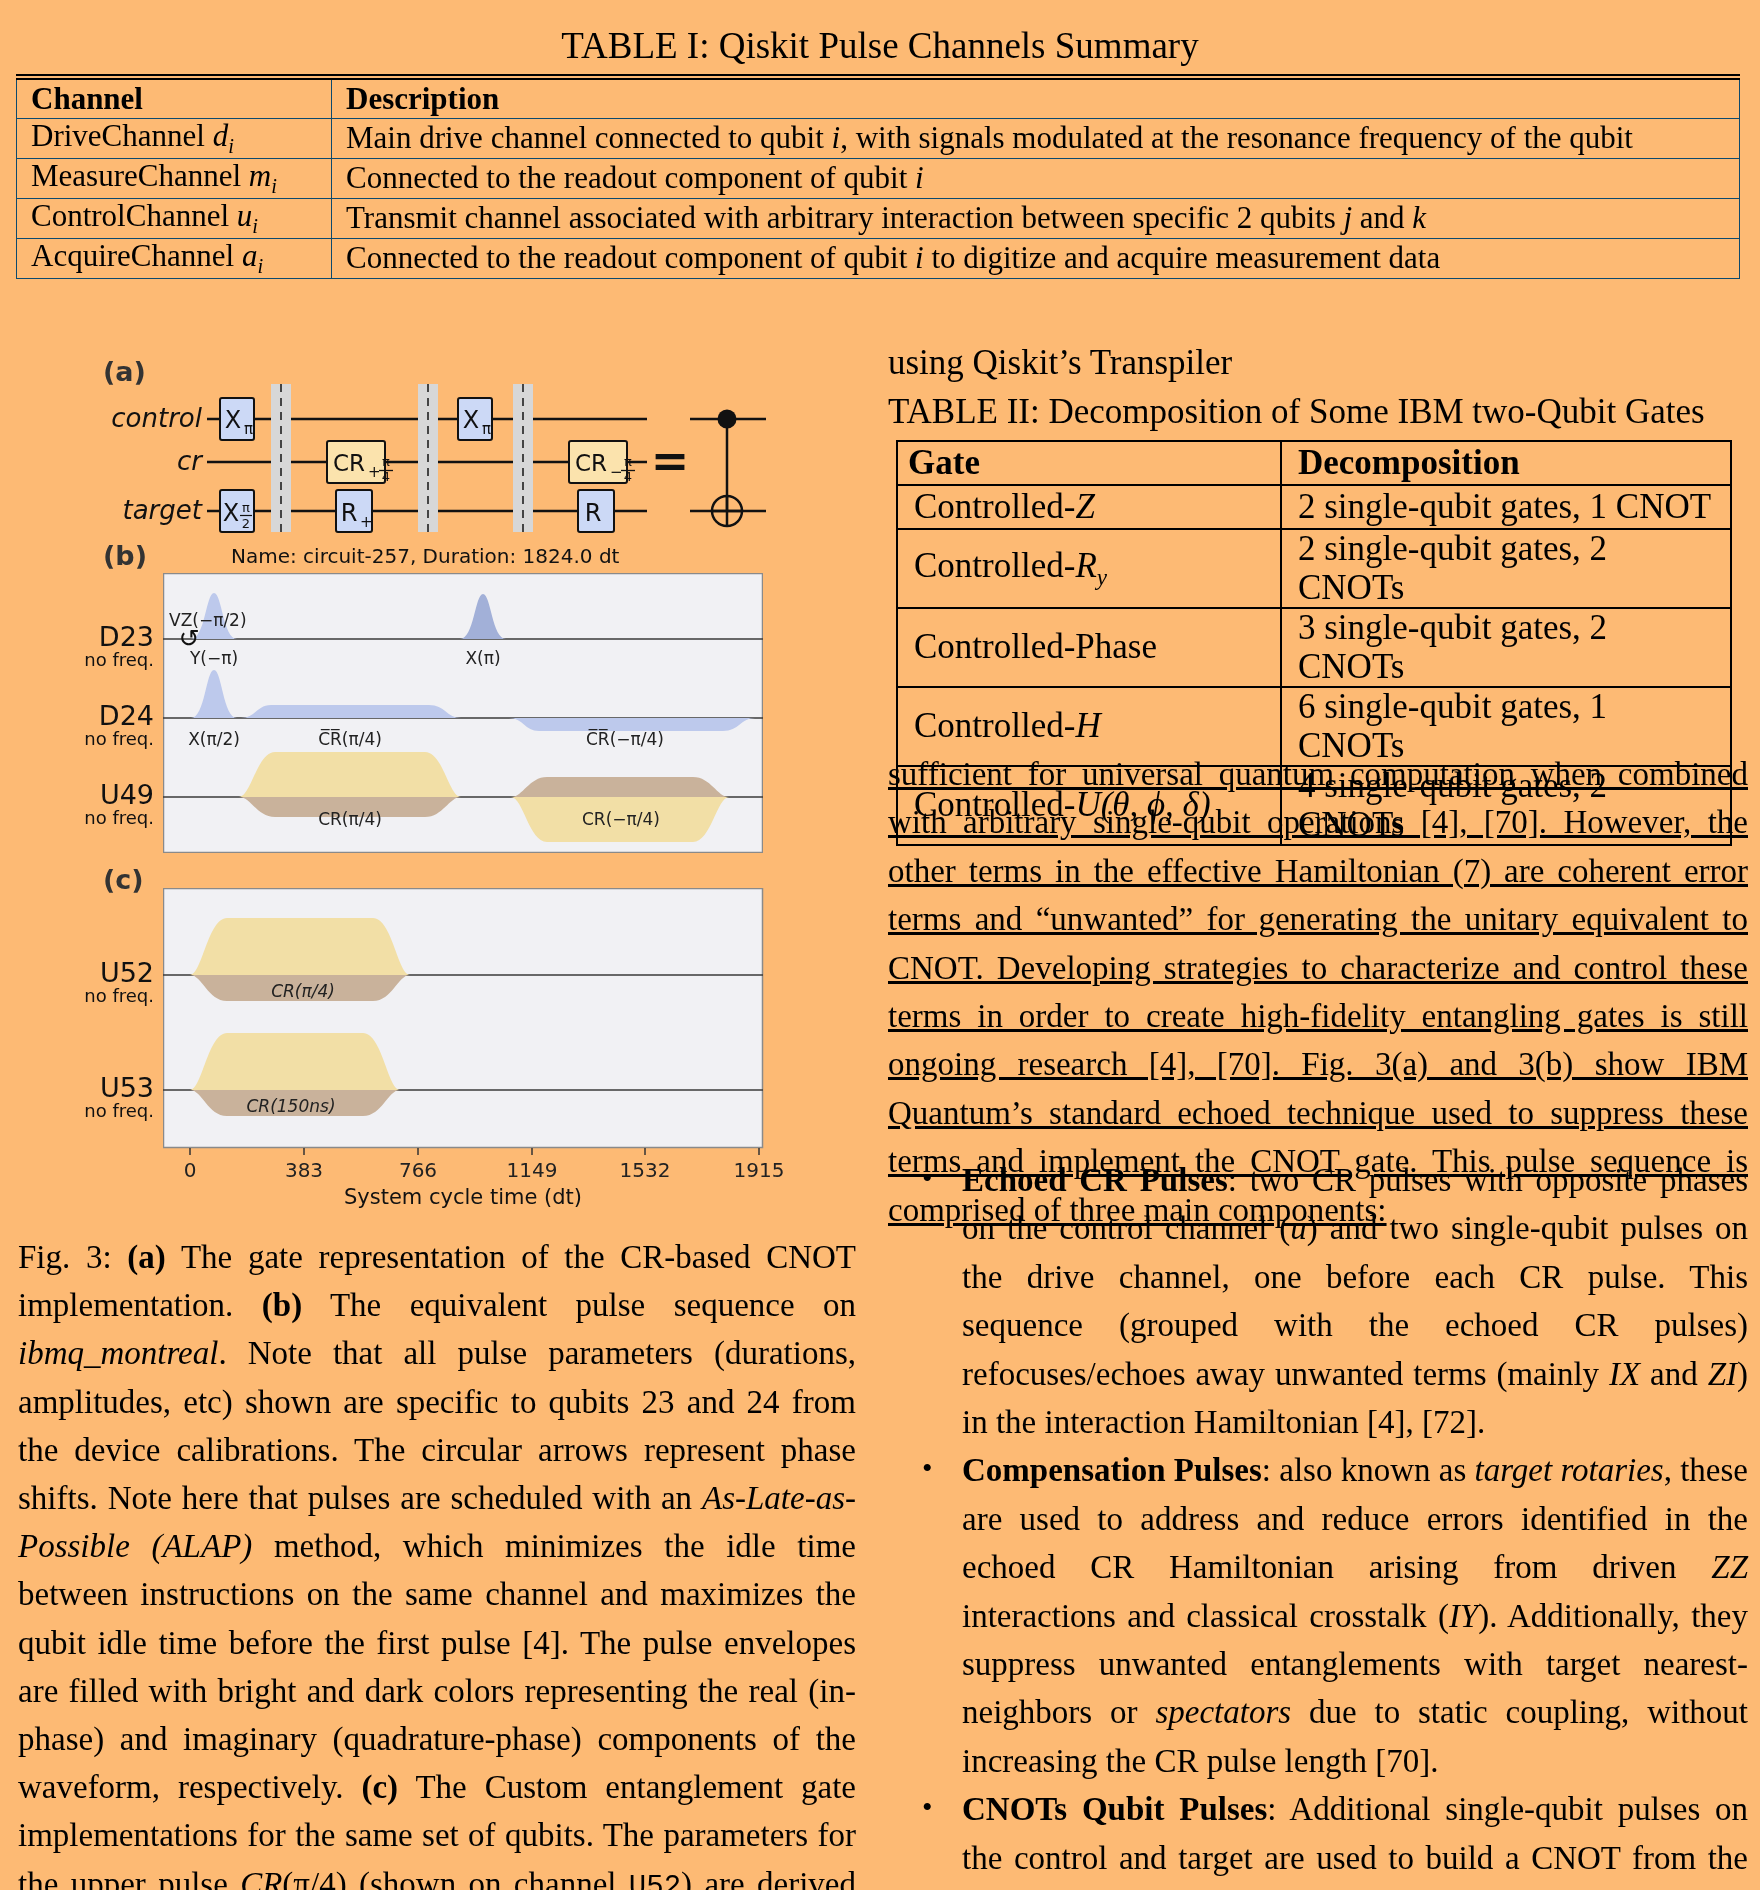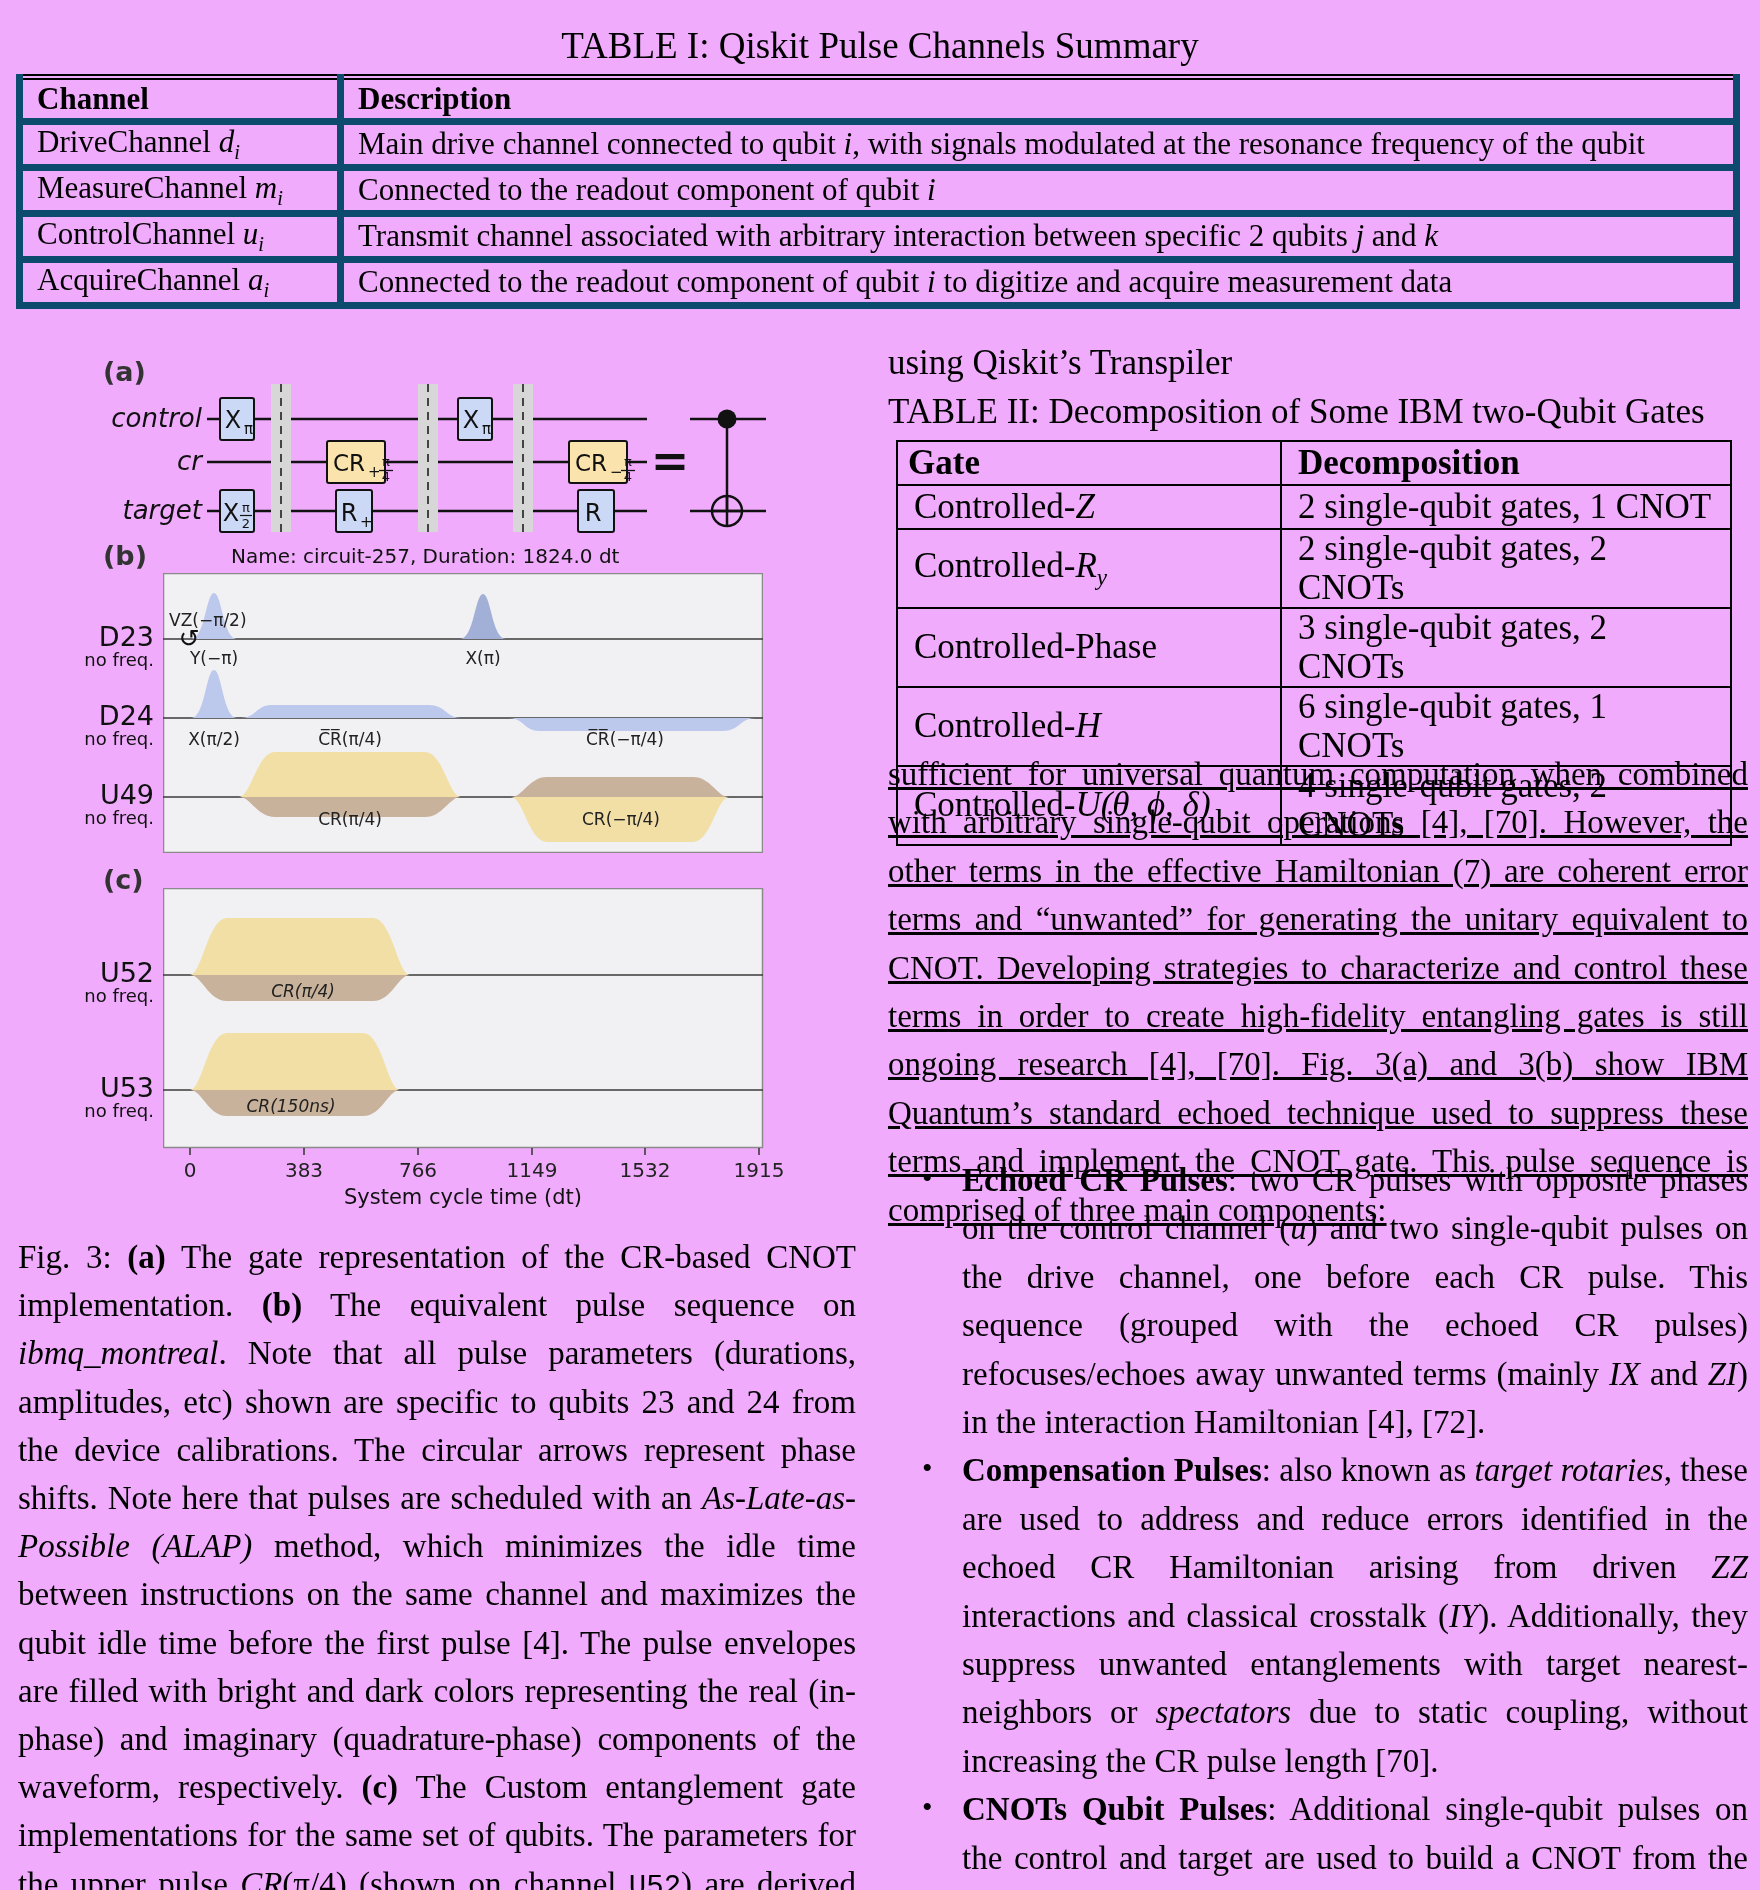--- a/index.html
+++ b/index.html
@@ -1,24 +1,24 @@
 <!DOCTYPE html>
 <html><head>
 <meta charset="utf-8">
 <style>
   html,body{margin:0;padding:0;background:#fff;}
-  .page{position:relative;width:1760px;height:1890px;background:#f0abfc;overflow:hidden;
+  .page{position:relative;width:1760px;height:1890px;background:#fdba74;overflow:hidden;
         font-family:"Liberation Serif",serif;color:#000;}
 
   .page-title{position:absolute;top:24px;left:0;width:1760px;text-align:center;font-size:37px;}
 
   
   table.t1{position:absolute;left:16px;top:74px;width:1724px;border-collapse:collapse;
            font-size:31px;}
-  .t1 th,.t1 td{border:7px solid #0c4a6e;padding:0 14px;text-align:left;height:38px;line-height:1.12;}
+  .t1 th,.t1 td{border:1px solid #0c4a6e;padding:0 14px;text-align:left;height:38px;line-height:1.12;}
   .t1 tr:first-child th{border-top:6px double #000;}
   .t1 .c1{width:286px;}
   .t1 th{font-weight:bold;}
 
   
   .t2-title{position:absolute;left:888px;top:338px;width:862px;font-size:35px;line-height:49px;}
   table.t2{position:absolute;left:896px;top:440px;width:836px;border-collapse:collapse;font-size:35px;}
   .t2 th,.t2 td{border:2px solid #000;padding:0 16px;height:42px;text-align:left;line-height:1.1;}
   .t2 .g{width:356px;padding-left:10px;}
   .t2 th{font-weight:bold;}

